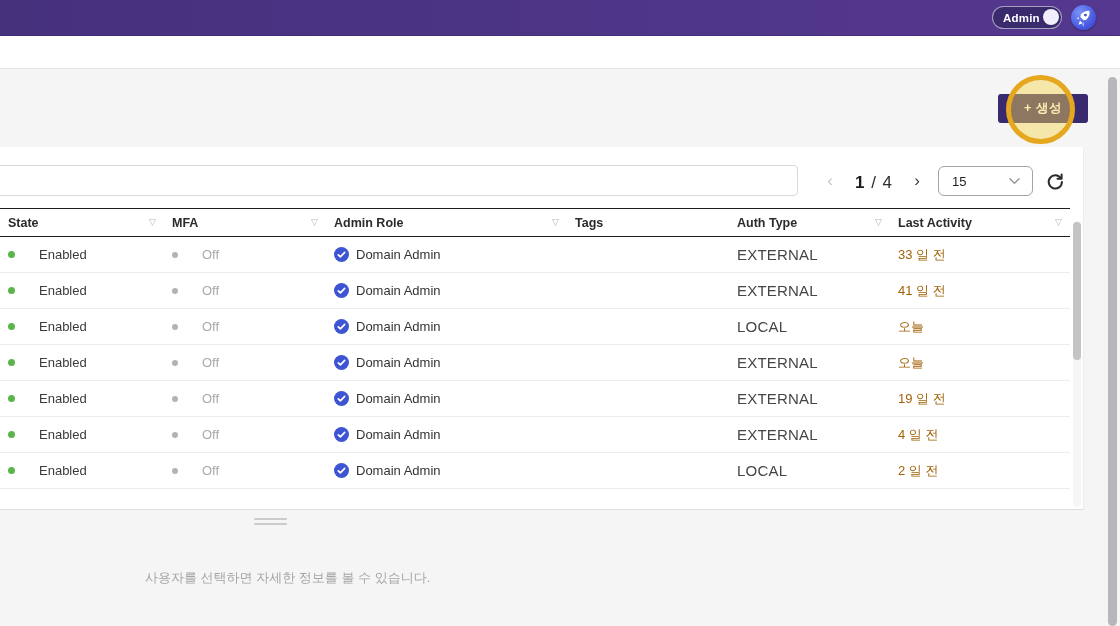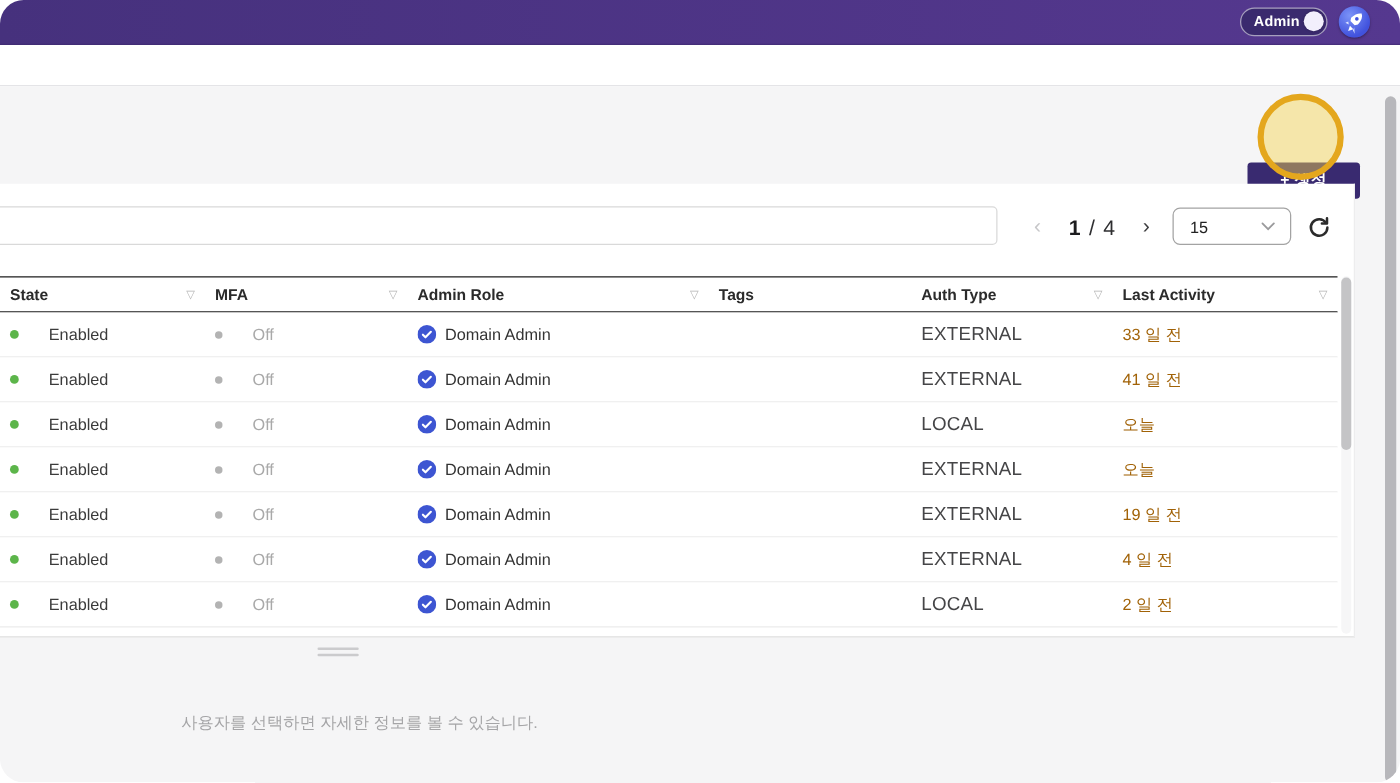--- a/index.html
+++ b/index.html
@@ -1,19 +1,19 @@
 <!DOCTYPE html>
 <html style="--topbar-gradient-start: #46317d; --topbar-gradient-end: #55388f; --admin-pill-bg: #3a2a6e; --rocket-blue: #4152dd; --create-button-bg: #392a70; --highlight-ring: #e4a71d; --highlight-fill: rgba(247,213,78,0.45); --enabled-green: #5cb54a; --off-gray: #b3b3b3; --role-icon-blue: #3d55d2;"><head>
 <meta charset="utf-8">
 <style>
   * { margin:0; padding:0; box-sizing:border-box; }
   html,body { width:1120px; height:626px; overflow:hidden; }
   body { font-family:"Liberation Sans", sans-serif; font-size:13px; color:#3a3a3a; background:#fff; }
 
-  .stage { position:relative; width:1120px; height:626px; overflow:hidden; background:#fff;border-radius:19px; }
+  .stage { position:relative; width:1120px; height:626px; overflow:hidden; background:#fff; }
 
   
   .topbar {
     position:absolute; left:0; top:0; width:1120px; height:36px;
     background:linear-gradient(90deg, var(--topbar-gradient-start), var(--topbar-gradient-end));
     border-bottom:1px solid rgba(60,40,110,.55);
   }
   .admin-pill {
     position:absolute; right:58px; top:6px; width:70px; height:23px;
     background:var(--admin-pill-bg); border:1.5px solid rgba(255,255,255,.55);
@@ -29,21 +29,21 @@
   }
 
   
   .white-strip { position:absolute; left:0; top:36px; width:1120px; height:33px; background:#fff; border-bottom:1px solid #e4e4e7; }
   .page-bg { position:absolute; left:0; top:69px; width:1120px; height:557px; background:#f5f5f6; }
 
   
   .create-btn {
     position:absolute; left:998px; top:94px; width:90px; height:29px;
     background:var(--create-button-bg); color:#fff; border:none; border-radius:3px;
-    font-family:inherit; font-size:12.5px; font-weight:bold; letter-spacing:.5px; cursor:pointer;margin-top:36px;
+    font-family:inherit; font-size:12.5px; font-weight:bold; letter-spacing:.5px; cursor:pointer;
   }
   .highlight-circle {
     position:absolute; left:1006px; top:75px; width:69px; height:69px; border-radius:50%;
     border:5px solid var(--highlight-ring); background:var(--highlight-fill);
     pointer-events:none; z-index:5;
   }
 
   
   .main-panel { position:absolute; left:-16px; top:147px; width:1100px; height:363px; background:#fff; border-bottom:1px solid #dedede; border-right:1px solid #ededee; }
 
@@ -61,21 +61,21 @@
   .pg-counter .cur { font-weight:bold; color:#1c1c1e; }
   .page-size-select {
     position:absolute; left:938px; top:166px; width:95px; height:30px;
     border:1px solid #a3a3a3; border-radius:6px; background:#fff; cursor:pointer;
     display:flex; align-items:center; justify-content:space-between; padding:0 12px 0 13px;
   }
   .page-size-select .val { font-size:13px; color:#222; }
   .refresh-btn { position:absolute; left:1045px; top:172px; width:20px; height:20px; cursor:pointer; }
 
   
-  .table { position:absolute; left:0; top:221px; width:1070px; }
+  .table { position:absolute; left:0; top:208px; width:1070px; }
   .t-head {
     display:grid; grid-template-columns:164px 162px 241px 162px 161px 180px;
     height:29px; align-items:center;
     border-top:1px solid #1e1e1e; border-bottom:1px solid #1e1e1e;
   }
   .th { display:flex; align-items:center; justify-content:space-between; padding:0 8px; height:100%; }
   .th-label { font-weight:bold; font-size:12.5px; color:#2b2b2b; }
   .filter-icon { font-size:9px; color:#b5b5b5; cursor:pointer; line-height:1; }
   .t-body .tr {
     display:grid; grid-template-columns:164px 162px 241px 162px 161px 180px;

